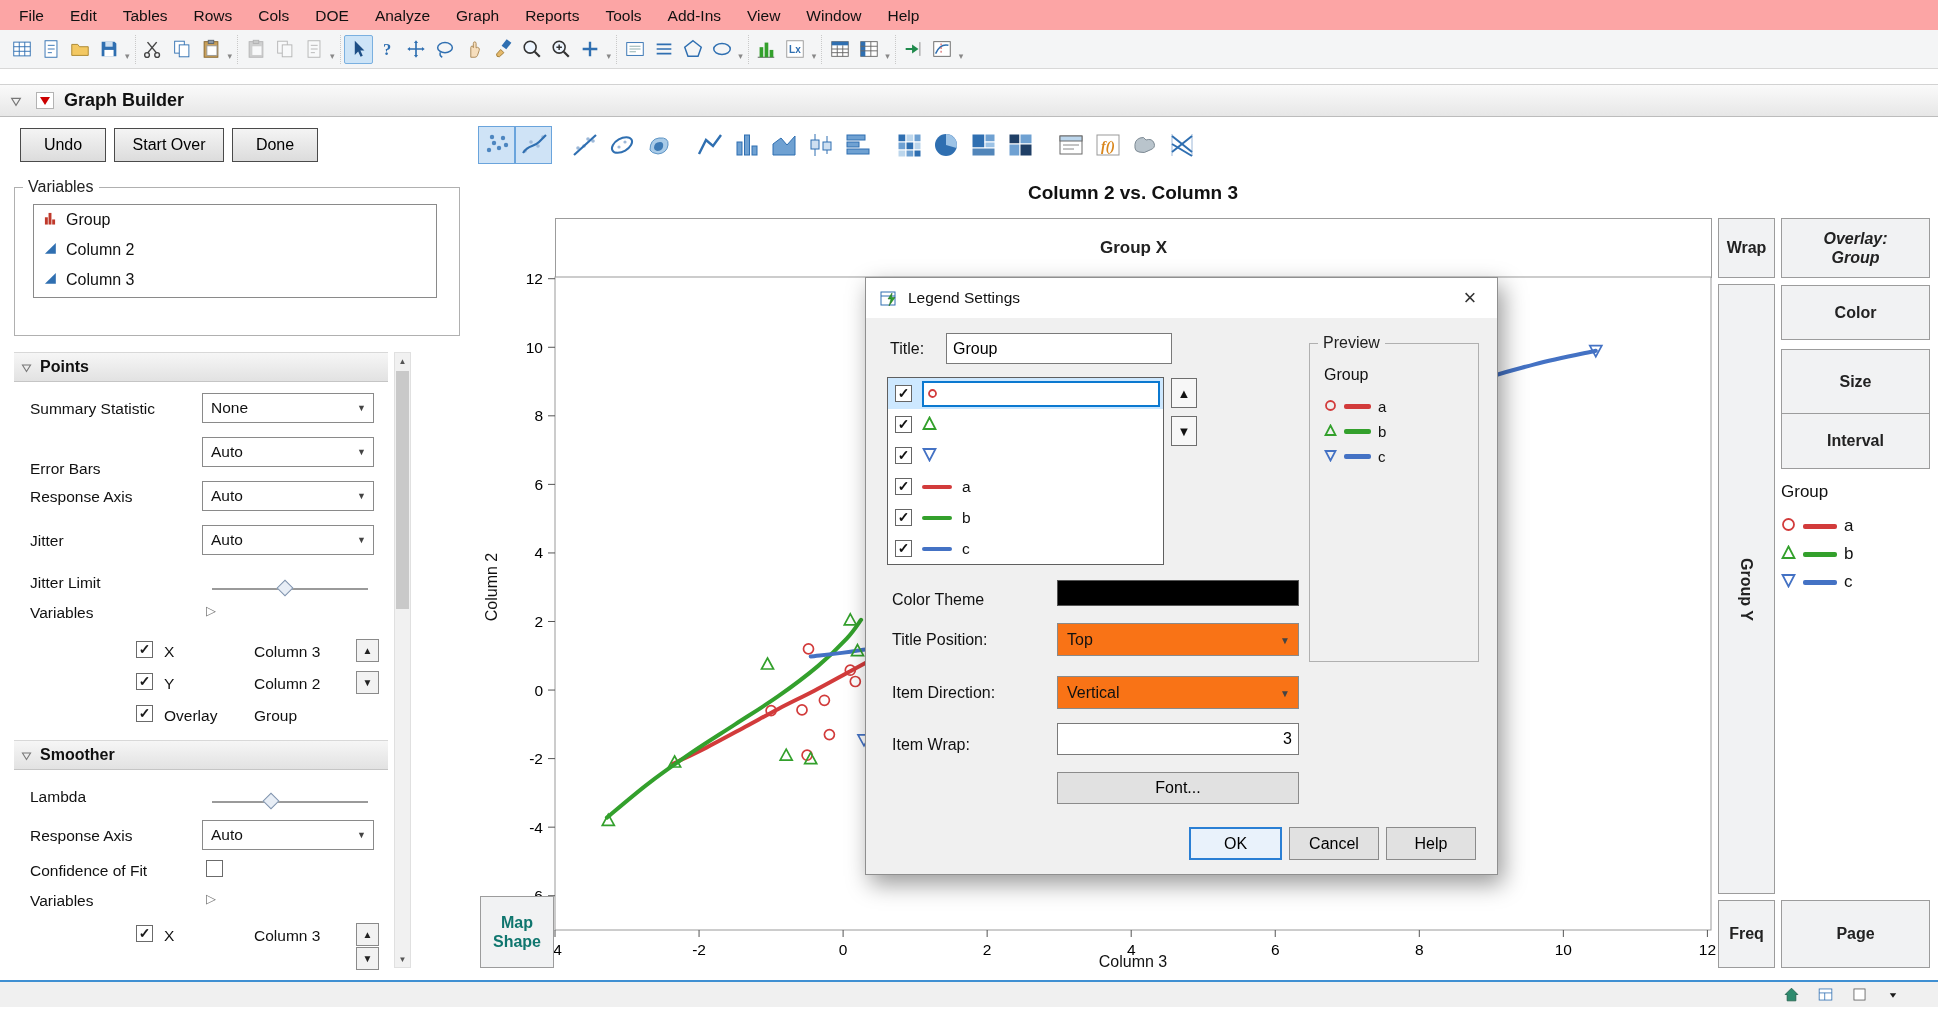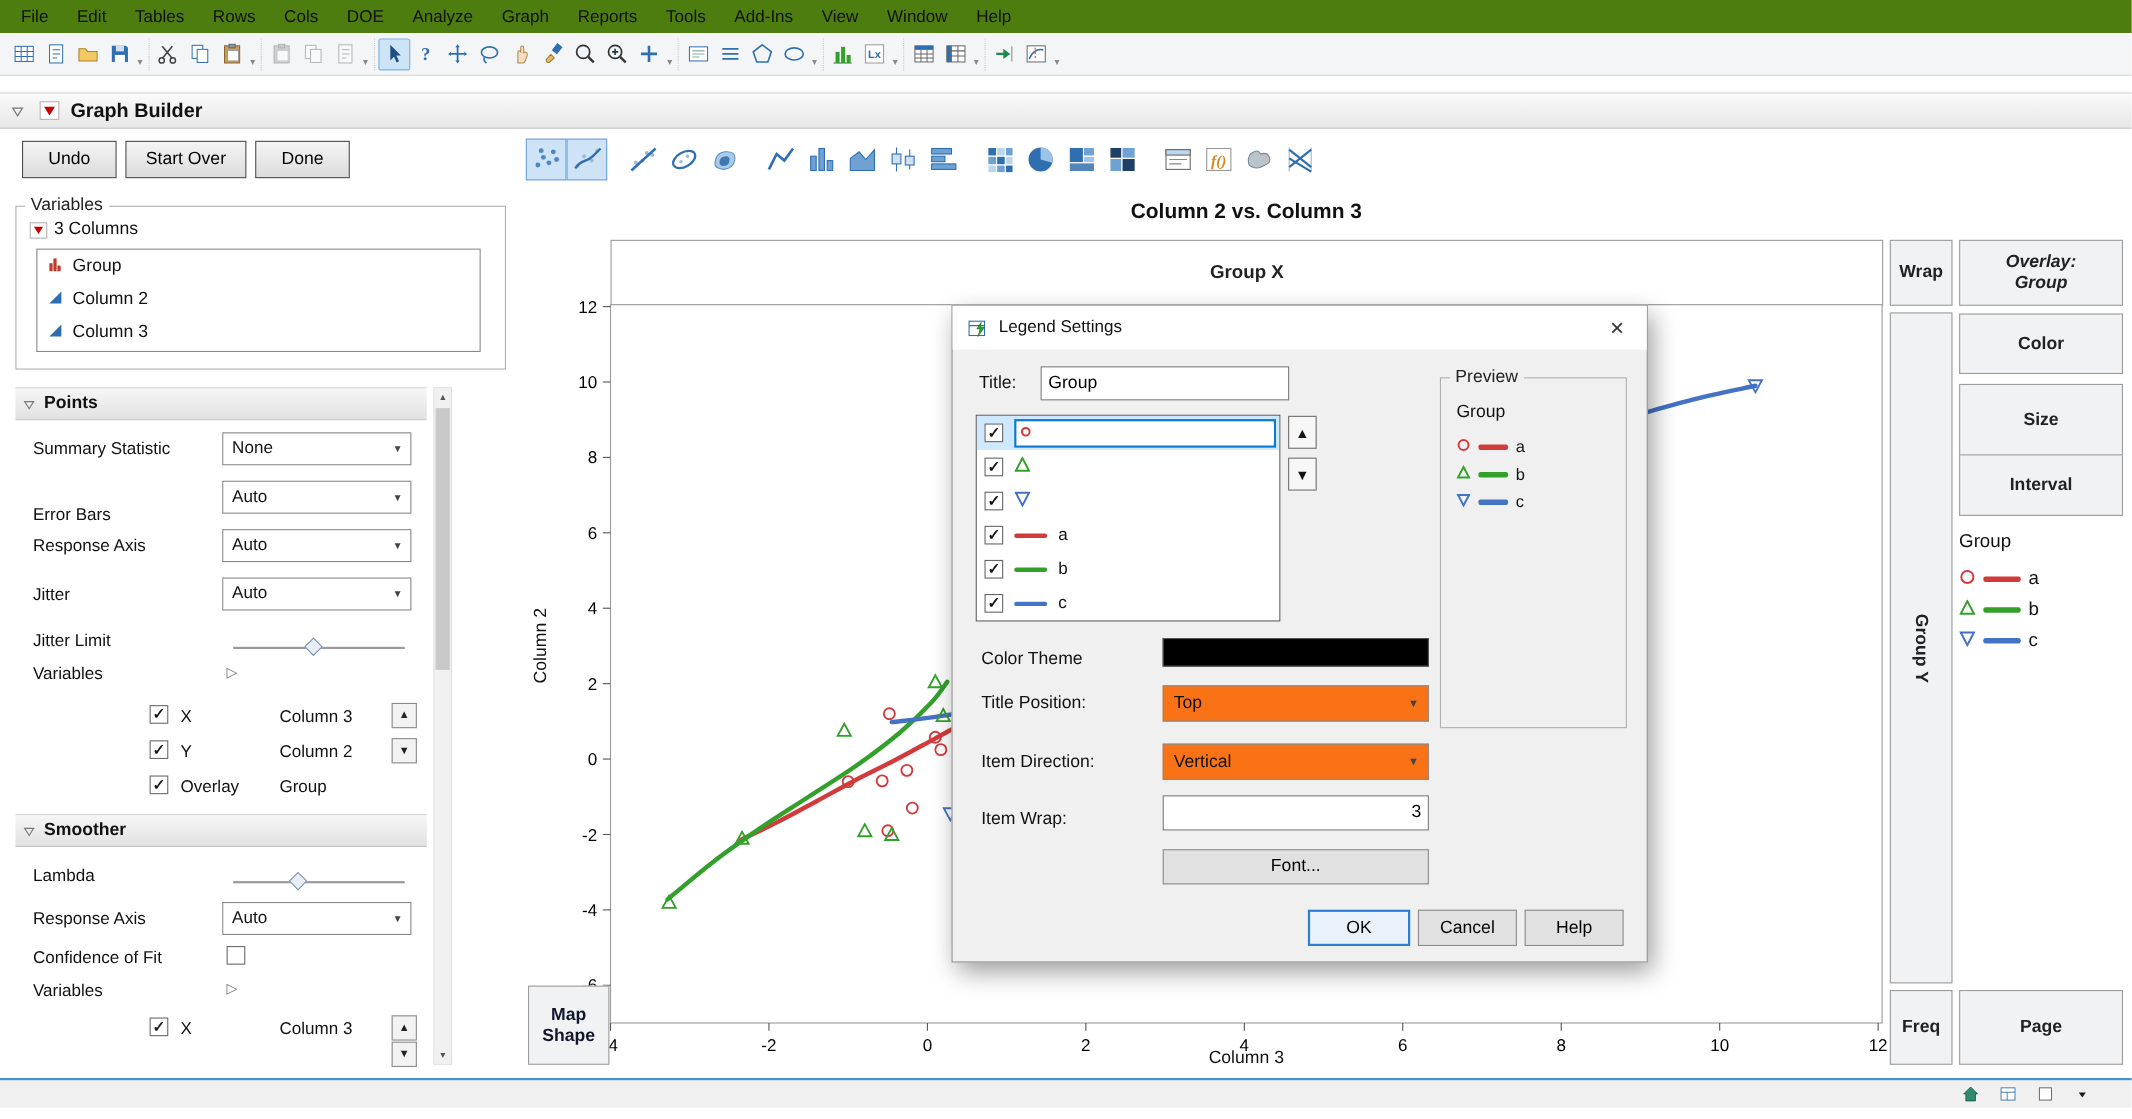--- a/index.html
+++ b/index.html
@@ -1,19 +1,19 @@
 <!DOCTYPE html>
 <html><head>
 <meta charset="utf-8">
 <style>
   *{margin:0;padding:0;box-sizing:border-box}
   html,body{width:1938px;height:1017px}
   body{font-family:"Liberation Sans",sans-serif;background:#fff;position:relative;overflow:hidden;color:#111;font-size:15px}
   
-  #menu-bar{position:absolute;left:0;top:0;width:1938px;height:30px;background:#4d7c0f;display:flex;align-items:center;padding-left:6px;font-size:15.5px}
+  #menu-bar{position:absolute;left:0;top:0;width:1938px;height:30px;background:#fca5a5;display:flex;align-items:center;padding-left:6px;font-size:15.5px}
   .menu-item{padding:0 13px;line-height:29px;cursor:default}
   #toolbar{position:absolute;left:0;top:30px;width:1938px;height:39px;background:#f4f5f6;border-bottom:1px solid #d8d8d8;display:flex;align-items:center;padding-left:4px}
   .tb-group{display:flex;align-items:center;padding:0 3px;border-left:1px dotted #c9c9c9}
   .tb-group:first-child{border-left:none}
   .tb-icon{width:29px;height:29px;display:flex;align-items:center;justify-content:center;border:1px solid transparent;border-radius:2px}
   .tb-icon.active{background:#cde4f7;border-color:#7ab0e0}
   .tb-icon.disabled{filter:grayscale(1);opacity:.45}
   .tb-overflow{font-size:9px;color:#888;align-self:flex-end;margin:0 2px 3px 2px}
   
   #report-bg{position:absolute;left:0;top:69px;width:1938px;height:911px;background:#fff}
@@ -45,21 +45,21 @@
   .tri-expand{position:absolute;font-size:13px;color:#777}
   #panel-scrollbar{position:absolute;left:394px;top:352px;width:17px;height:616px;background:#f1f1f1;border:1px solid #e0e0e0}
   .sb-arrow{position:absolute;left:0;width:15px;height:16px;display:flex;align-items:center;justify-content:center;font-size:8px;color:#555;background:#f1f1f1}
   #sb-thumb{position:absolute;left:1px;top:18px;width:13px;height:238px;background:#c9c9c9}
   
   #chart-title{position:absolute;left:555px;top:182px;width:1156px;text-align:center;font-size:19px;font-weight:bold}
   #plot-svg{position:absolute;left:480px;top:172px;width:1238px;height:796px}
   #plot-svg text.tick{font:15.5px "Liberation Sans",sans-serif;fill:#000}
   .zone{position:absolute;background:#f1f2f3;border:1px solid #9c9c9c;display:flex;flex-direction:column;align-items:center;justify-content:center;font-weight:bold;font-size:16px;color:#222;text-align:center;line-height:1.2}
   .zone.white{background:#fff;font-size:17px}
-  .zone.dim{color:#0f172a}
+  .zone.dim{color:#0f766e}
   #y-axis-title{position:absolute;left:395px;top:575px;width:200px;height:24px;text-align:center;font-size:16px;transform:rotate(-90deg)}
   #x-axis-title{position:absolute;left:555px;top:953px;width:1156px;text-align:center;font-size:16px}
   .vtext{writing-mode:vertical-rl;font-weight:bold;font-size:16px;color:#222}
   #right-legend{position:absolute;left:1781px;top:482px;width:150px}
   #right-legend-title{font-size:17px;margin-bottom:14px}
   .legend-row{display:flex;align-items:center;gap:7px;margin-bottom:8px}
   .legend-line{height:5px;border-radius:2px}
   .legend-label{font-size:17px}
   .legend-row.sm .legend-label{font-size:15px}
   
@@ -498,28 +498,20 @@
             <line x1="5" y1="22" x2="25" y2="6"></line>
             <line x1="5" y1="14" x2="25" y2="26"></line>
           </g>
         </svg>
       </div>
     </div>
   </div>
 
 <fieldset id="variables-box">
   <legend>Variables</legend>
-  <div id="var-table-row">
-    <span class="red-hotspot" style="width:16px;height:15px">
-        <svg width="10" height="9" viewBox="0 0 12 10">
-          <polygon points="1,1 11,1 6,9" fill="#cc0000"></polygon>
-        </svg>
-      </span>
-    <span>3 Columns</span>
-  </div>
   <div id="var-list">
       <div class="var-row">
         <span><svg width="16" height="16" viewBox="0 0 22 22" xmlns="http://www.w3.org/2000/svg">
             <rect x="4" y="10" width="4" height="10" fill="#c0392b"></rect>
             <rect x="9" y="4" width="4" height="16" fill="#c0392b"></rect>
             <rect x="14" y="13" width="4" height="7" fill="#c0392b"></rect>
           </svg></span>
         <span>Group</span>
       </div>
       <div class="var-row">

